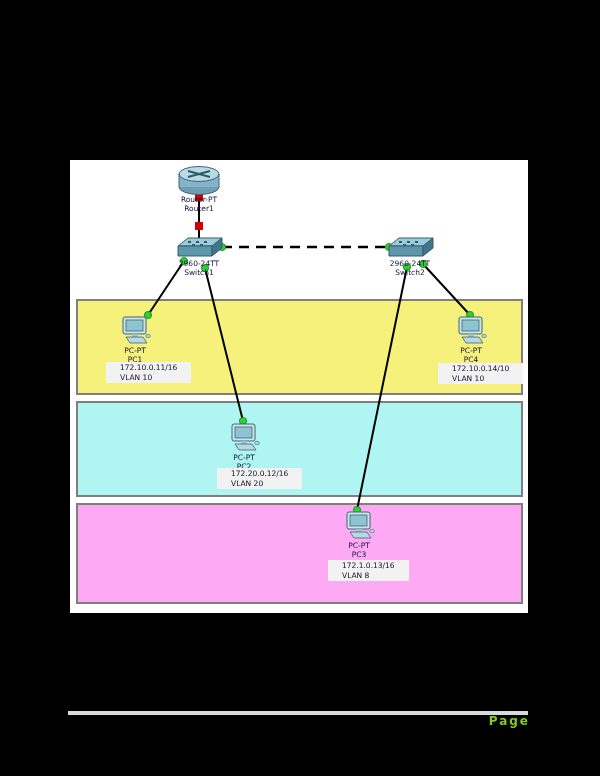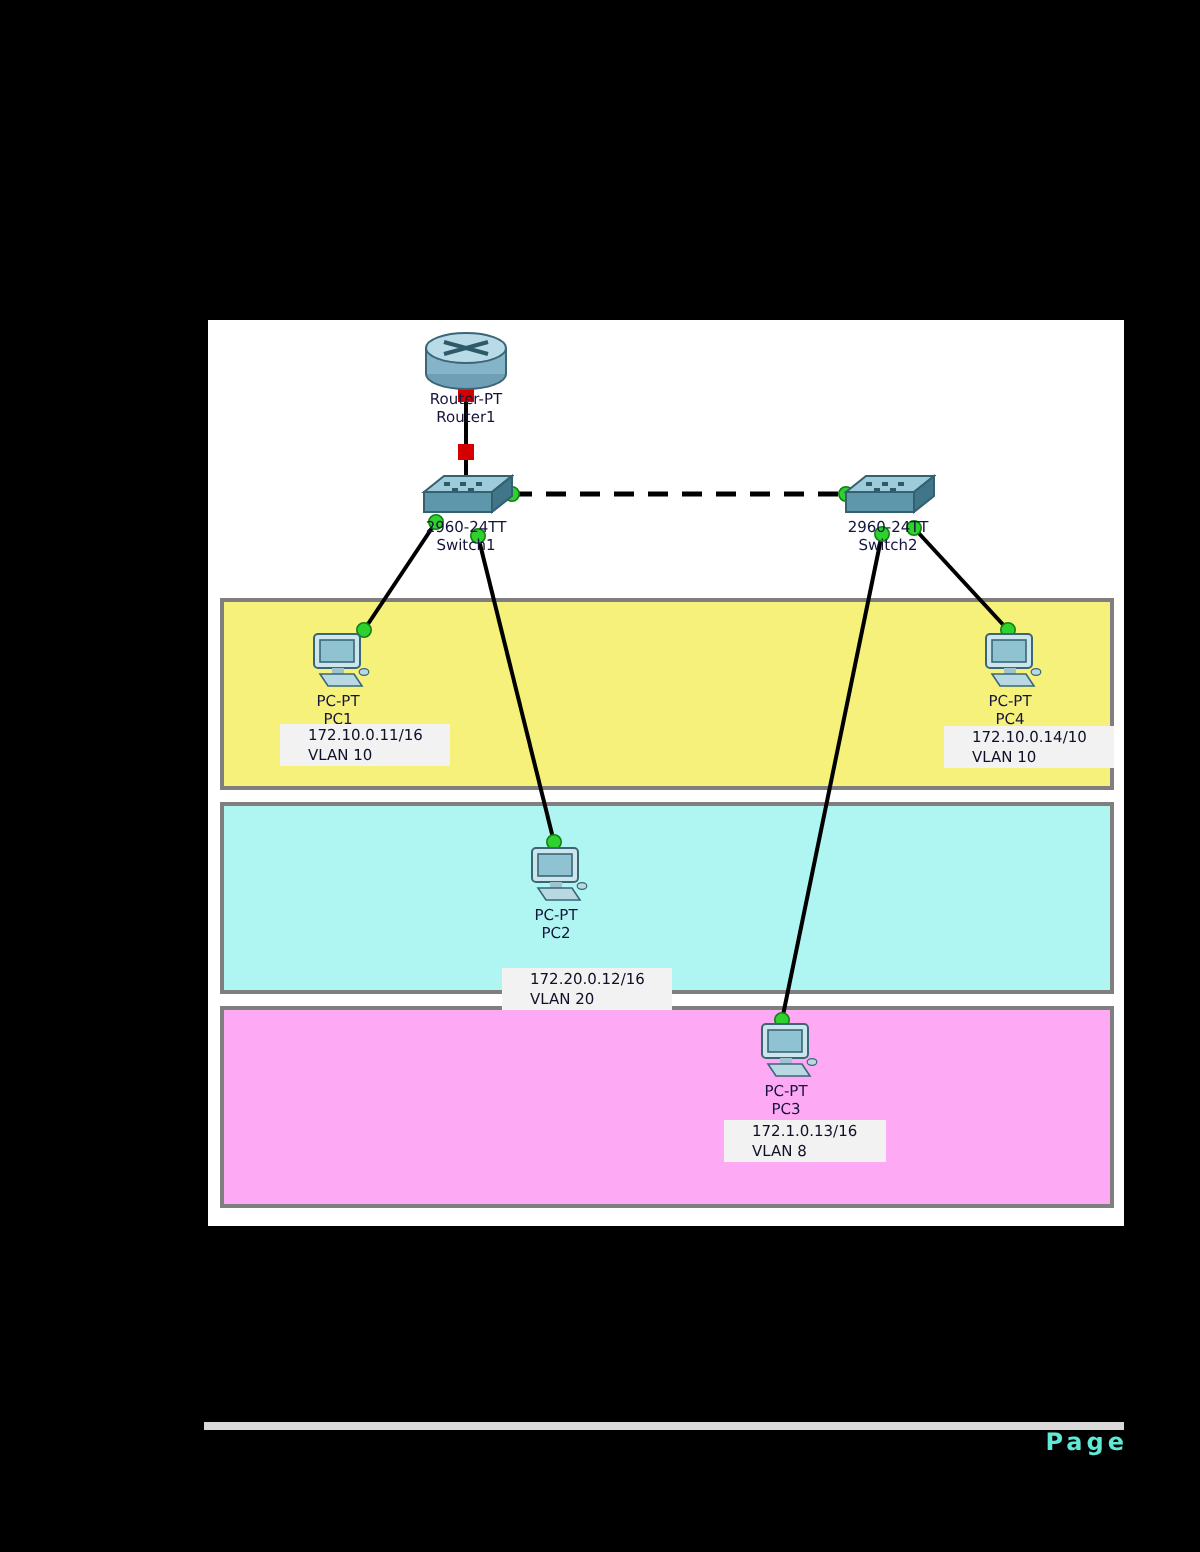--- a/index.html
+++ b/index.html
@@ -1,17 +1,17 @@
 <!DOCTYPE html>
 <html><head>
 <meta charset="utf-8">
 <style>
   html,body{margin:0;padding:0;background:#000;}
   #doc{position:relative;width:528px;height:776px;background:#000;overflow:hidden;
-       font-family:"DejaVu Sans",sans-serif;margin-left:34px;}
+       font-family:"DejaVu Sans",sans-serif;}
   
   #canvas{position:absolute;left:70px;top:160px;width:460px;height:453px;background:#fff;}
   .zone{position:absolute;left:6px;width:447px;box-sizing:border-box;
         border:2px solid #7f7f7f;}
   #zone-vlan10{top:139px;height:96px;}
   #zone-vlan20{top:241px;height:96px;}
   #zone-vlan1{top:343px;height:101px;}
   #links{position:absolute;left:0;top:0;z-index:2;pointer-events:none;}
   .device{position:absolute;z-index:3;text-align:center;}
   .device svg{display:block;margin:0 auto;}
@@ -20,26 +20,26 @@
          font-size:7.5px;line-height:9.5px;padding:1px 14px;text-align:left;
          white-space:nowrap;}
   #dev-router1{left:99px;top:2px;width:60px;}
   #dev-switch1{left:94px;top:76px;width:70px;}
   #dev-switch2{left:305px;top:76px;width:70px;}
   #dev-pc1{left:33px;top:156px;width:64px;}
   #dev-pc2{left:142px;top:263px;width:64px;}
   #dev-pc3{left:257px;top:351px;width:64px;}
   #dev-pc4{left:369px;top:156px;width:64px;}
   #ip-pc1{left:36px;top:202px;}
-  #ip-pc2{left:147px;top:324px;}
+  #ip-pc2{left:147px;top:308px;}
   #ip-pc3{left:258px;top:400px;}
   #ip-pc4{left:368px;top:203px;}
   #footer-line{position:absolute;left:68px;top:711px;width:464px;height:4px;background:#d9d9d9;}
   #footer-page{position:absolute;left:430px;top:714px;width:100px;text-align:right;
-               color:#5eead4;font-size:12px;font-weight:600;letter-spacing:2px;}
+               color:#84cc16;font-size:12px;font-weight:600;letter-spacing:2px;}
 </style>
 </head>
 <body>
 
 <div id="doc">
 
   <div id="canvas">
 
     <div class="zone" id="zone-vlan10" style="background: rgb(245, 241, 122);"></div>
     <div class="zone" id="zone-vlan20" style="background: rgb(175, 246, 243);"></div>

